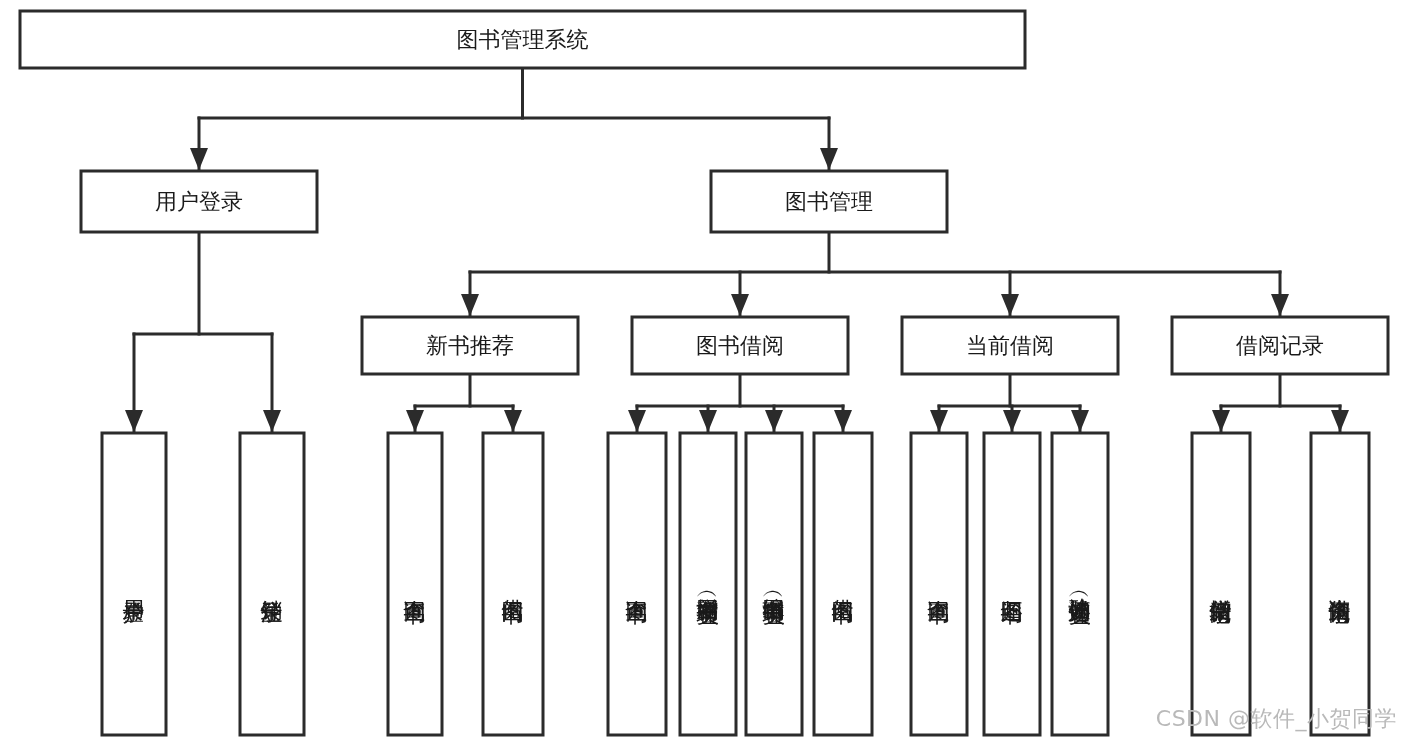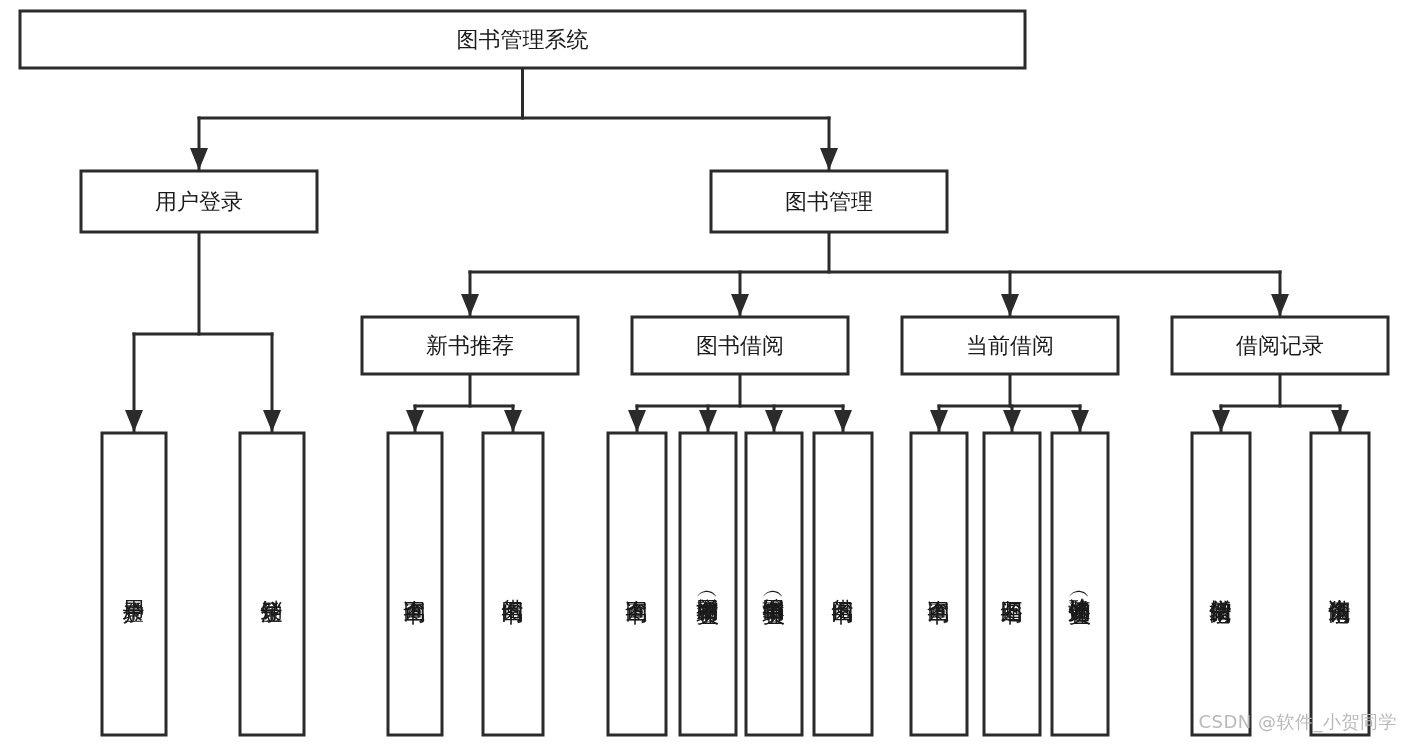--- a/index.html
+++ b/index.html
@@ -63,21 +63,21 @@
     justify-content: center;
     text-align: center;
     white-space: nowrap;
     pointer-events: none;
   }
   .watermark {
     position: absolute;
     right: 8px;
     bottom: 4px;
     font-family: "DejaVu Sans", "Liberation Sans", sans-serif;
-    font-size: 18px;
+    font-size: 22px;
     color: #b9b9b9;
     white-space: nowrap;
     letter-spacing: 0.5px;
   }
 </style>
 </head>
 <body>
 
 <div id="diagram-root">
 

